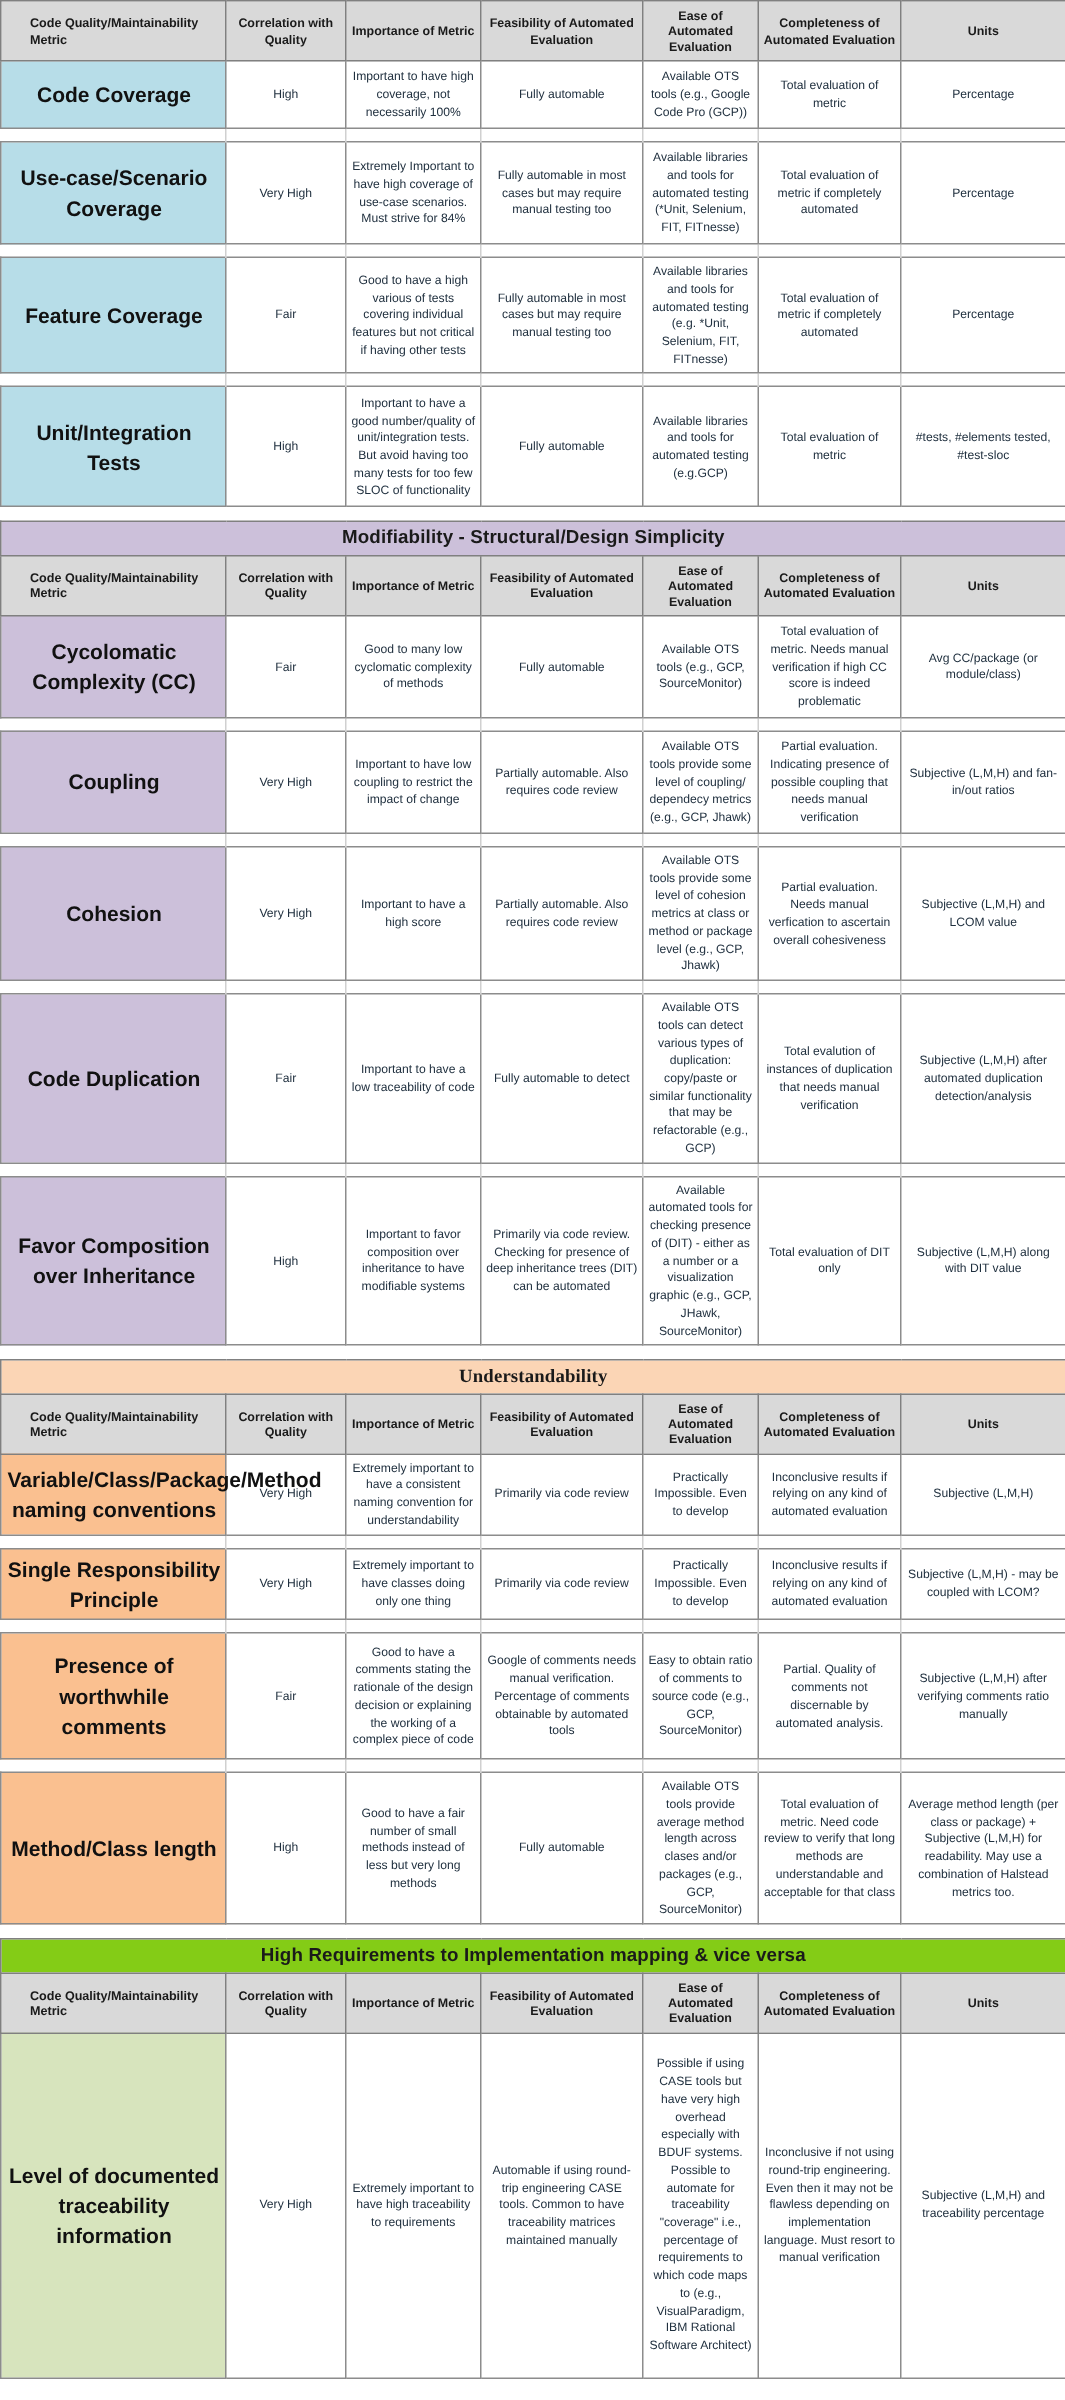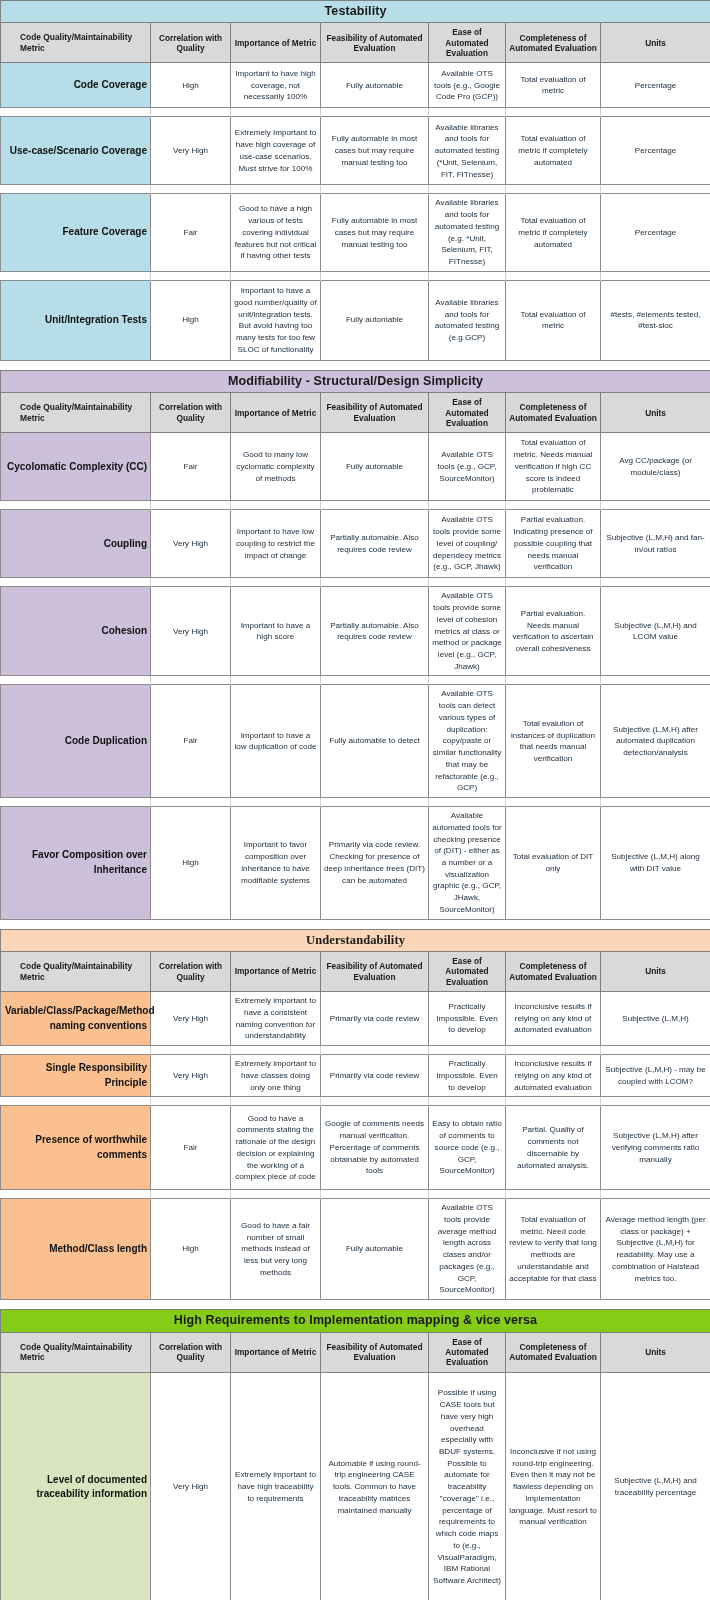--- a/index.html
+++ b/index.html
@@ -62,24 +62,24 @@
     border: 1px solid #8c8c8c;
     font-size: 8.1px;
     text-align: center;
     vertical-align: middle;
     padding: 3px 3px;
     line-height: 1.45;
     color: #20303f;
     background: #ffffff;
   }
   tr.datarow td.metric {
-    text-align: right;
+    text-align: center;
     font-weight: bold;
     padding-left: 4px;
-    font-size: 10px;
+    font-size: 14px;
     color: #111111;
   }
   .spacer td {
     border: none;
     height: 8px;
     padding: 0;
     line-height: 8px;
     font-size: 0;
   }
   .spacer td.seg {
@@ -105,23 +105,20 @@
         <colgroup>
           <col class="c0">
           <col class="c1">
           <col class="c2">
           <col class="c3">
           <col class="c4">
           <col class="c5">
           <col class="c6">
         </colgroup>
         <tbody>
-          <tr class="section-title">
-            <td colspan="7" class="hd-testability">Testability</td>
-          </tr>
           <tr class="hdr">
             <td class="first">Code Quality/Maintainability Metric</td>
             <td>Correlation with Quality</td>
             <td>Importance of Metric</td>
             <td>Feasibility of Automated Evaluation</td>
             <td>Ease of Automated Evaluation</td>
             <td>Completeness of Automated Evaluation</td>
             <td>Units</td>
           </tr>
           <tr class="datarow" style="height: 45px;">
@@ -138,21 +135,21 @@
             <td class="seg"></td>
             <td class="seg"></td>
             <td class="seg"></td>
             <td class="seg"></td>
             <td class="seg"></td>
             <td class="seg"></td>
           </tr>
           <tr class="datarow" style="height: 68px;">
             <td class="metric tint-testability">Use-case/Scenario Coverage</td>
             <td>Very High</td>
-            <td>Extremely Important to have high coverage of use-case scenarios. Must strive for 100%</td>
+            <td>Extremely Important to have high coverage of use-case scenarios. Must strive for 84%</td>
             <td>Fully automable in most cases but may require manual testing too</td>
             <td>Available libraries and tools for automated testing (*Unit, Selenium, FIT, FITnesse)</td>
             <td>Total evaluation of metric if completely automated</td>
             <td>Percentage</td>
           </tr>
           <tr class="spacer">
             <td></td>
             <td class="seg"></td>
             <td class="seg"></td>
             <td class="seg"></td>
@@ -264,21 +261,21 @@
             <td class="seg"></td>
             <td class="seg"></td>
             <td class="seg"></td>
             <td class="seg"></td>
             <td class="seg"></td>
             <td class="seg"></td>
           </tr>
           <tr class="datarow" style="height: 100px;">
             <td class="metric tint-modifiability">Code Duplication</td>
             <td>Fair</td>
-            <td>Important to have a low duplication of code</td>
+            <td>Important to have a low traceability of code</td>
             <td>Fully automable to detect</td>
             <td>Available OTS tools can detect various types of duplication: copy/paste or similar functionality that may be refactorable (e.g., GCP)</td>
             <td>Total evalution of instances of duplication that needs manual verification</td>
             <td>Subjective (L,M,H) after automated duplication detection/analysis</td>
           </tr>
           <tr class="spacer">
             <td></td>
             <td class="seg"></td>
             <td class="seg"></td>
             <td class="seg"></td>

